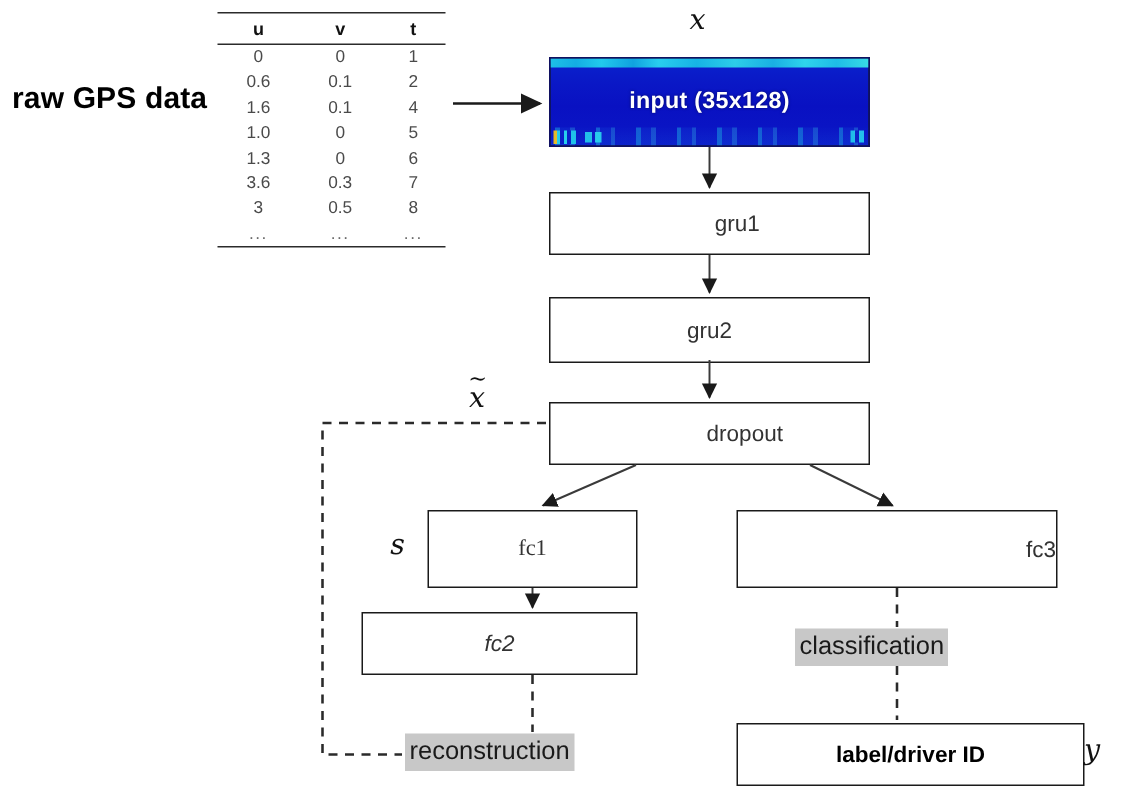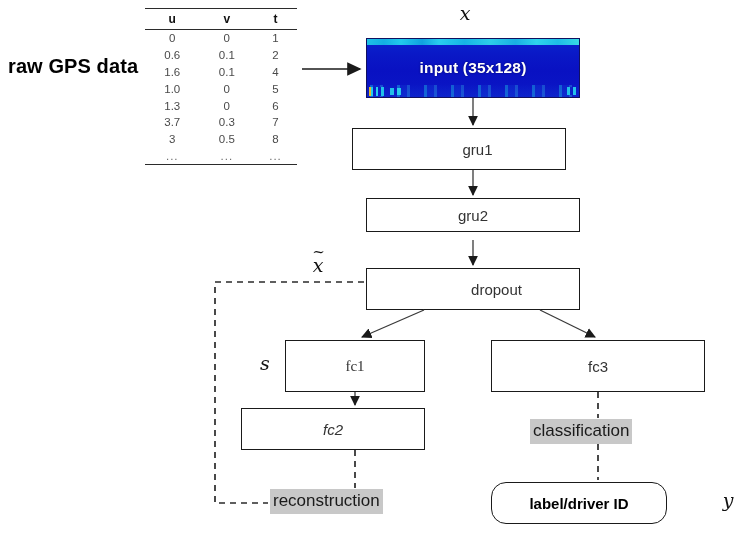--- a/index.html
+++ b/index.html
@@ -173,21 +173,21 @@
           <td>1.0</td>
           <td>0</td>
           <td>5</td>
         </tr>
         <tr>
           <td>1.3</td>
           <td>0</td>
           <td>6</td>
         </tr>
         <tr>
-          <td>3.7</td>
+          <td>3.6</td>
           <td>0.3</td>
           <td>7</td>
         </tr>
         <tr>
           <td>3</td>
           <td>0.5</td>
           <td>8</td>
         </tr>
         <tr class="last">
           <td class="dots">...</td>
@@ -204,59 +204,59 @@
     <div class="sp-main"></div>
     <div class="sp-topband"></div>
     <div class="sp-topband2"></div>
     <div class="sp-bottom"></div>
     <div class="sp-speck"></div>
     <div class="sp-speck2"></div>
     <div class="sp-speck3"></div>
     <div class="cap">input (35x128)</div>
   </div>
 
-  <div class="abs node" style="left:352px;top:128px;width:214px;height:42px;padding-left:37px;">
+  <div class="abs node" style="left:366px;top:128px;width:214px;height:42px;padding-left:37px;">
     <span>gru1</span>
   </div>
 
-  <div class="abs node" style="left:366px;top:198px;width:214px;height:34px;">
+  <div class="abs node" style="left:366px;top:198px;width:214px;height:44px;">
     <span>gru2</span>
   </div>
 
   <div class="abs math" style="left:296px;top:254px;width:44px;">
     <span class="math-tilde"><span class="tl">~</span><span>x</span></span>
   </div>
 
   <div class="abs node" style="left:366px;top:268px;width:214px;height:42px;padding-left:47px;">
     <span>dropout</span>
   </div>
 
   <div class="abs math" style="left:248px;top:352px;width:34px;">s</div>
 
   <div class="abs node" style="left:285px;top:340px;width:140px;height:52px;font-family:Liberation Serif, serif;">
     <span>fc1</span>
   </div>
 
-  <div class="abs node" style="left:491px;top:340px;width:214px;height:52px;">
+  <div class="abs node" style="left:491px;top:340px;width:214px;height:52px;justify-content:flex-end;">
     <span>fc3</span>
   </div>
 
   <div class="abs node" style="left:241px;top:408px;width:184px;height:42px;font-style:italic;">
     <span>fc2</span>
   </div>
 
   <div class="abs" style="left:530px;top:419px;width:180px;text-align:left;">
     <span class="hl">classification</span>
   </div>
 
   <div class="abs" style="left:270px;top:489px;width:200px;text-align:left;">
     <span class="hl">reconstruction</span>
   </div>
 
-  <div class="abs node bold" style="left:491px;top:482px;width:176px;height:42px;border-radius:15px;">
+  <div class="abs node bold" style="left:491px;top:482px;width:232px;height:42px;">
     <span>label/driver ID</span>
   </div>
 
   <div class="abs math" style="left:710px;top:489px;width:36px;">y</div>
 
   <svg class="ov" viewBox="0 0 749 533">
     <defs>
       <marker id="ah" markerWidth="9" markerHeight="9" refX="7.2" refY="4.5" orient="auto" markerUnits="strokeWidth">
         <path d="M0,0.6 L8,4.5 L0,8.4 z" fill="#1a1a1a"></path>
       </marker>

